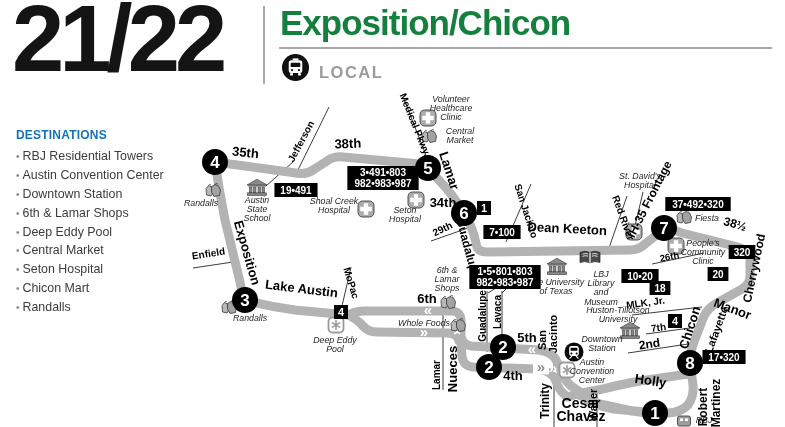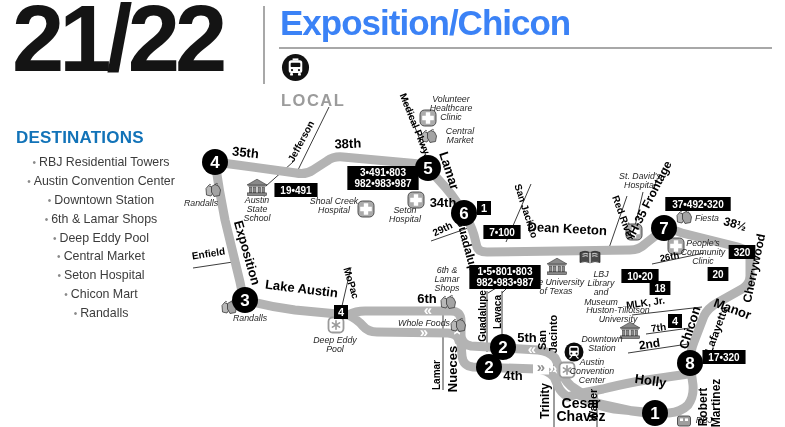--- a/index.html
+++ b/index.html
@@ -1,28 +1,28 @@
 <!DOCTYPE html>
 <html><head>
 <meta charset="utf-8">
 <style>
   html,body{margin:0;padding:0;}
   body{width:785px;height:427px;overflow:hidden;background:#fff;position:relative;
        font-family:"Liberation Sans",sans-serif;}
   .abs{position:absolute;}
   #route-number{left:12px;top:-15px;font-size:94px;font-weight:bold;letter-spacing:-5px;color:#141414;}
   #header-divider{left:263px;top:6px;width:2px;height:78px;background:#A8A8A8;}
-  #route-name{left:280px;top:3px;font-size:35px;font-weight:bold;color:#3b82f6;letter-spacing:-1px;white-space:nowrap;}
+  #route-name{left:280px;top:3px;font-size:35px;font-weight:bold;color:#15803d;letter-spacing:-1px;white-space:nowrap;}
   #header-rule{left:279px;top:47px;width:493px;height:2px;background:#A8A8A8;}
-  #service-row{left:281px;top:53px;display:flex;align-items:flex-start;gap:9px;flex-direction:column;}
+  #service-row{left:281px;top:53px;display:flex;align-items:flex-end;gap:9px;}
   #service-type{color:#9B9B9B;font-size:16.5px;font-weight:bold;letter-spacing:1.5px;}
   #destinations{left:16px;top:128px;width:170px;}
-  #destinations h2{margin:0 0 7px 0;font-size:17px;letter-spacing:.2px;}
+  #destinations h2{margin:0 0 7px 0;font-size:12px;letter-spacing:.2px;}
   #destinations ul{list-style:none;margin:0;padding:0;}
-  .dest-item{font-size:12.4px;color:#3C3C3C;line-height:1.2;margin-bottom:4px;padding-left:9px;text-indent:-9px;text-align:center;}
+  .dest-item{font-size:12.4px;color:#3C3C3C;line-height:1.2;margin-bottom:4px;padding-left:9px;text-indent:-9px;}
   .bullet{color:#8A8A8A;margin-right:3px;font-size:10px;}
   #map-svg{position:absolute;left:0;top:0;}
   #map-svg text{font-family:"Liberation Sans",sans-serif;}
 </style>
 </head>
 <body>
 
 <div class="abs" id="route-number">21/22</div>
 <div class="abs" id="header-divider"></div>
 <div class="abs" id="route-name">Exposition/Chicon</div>

